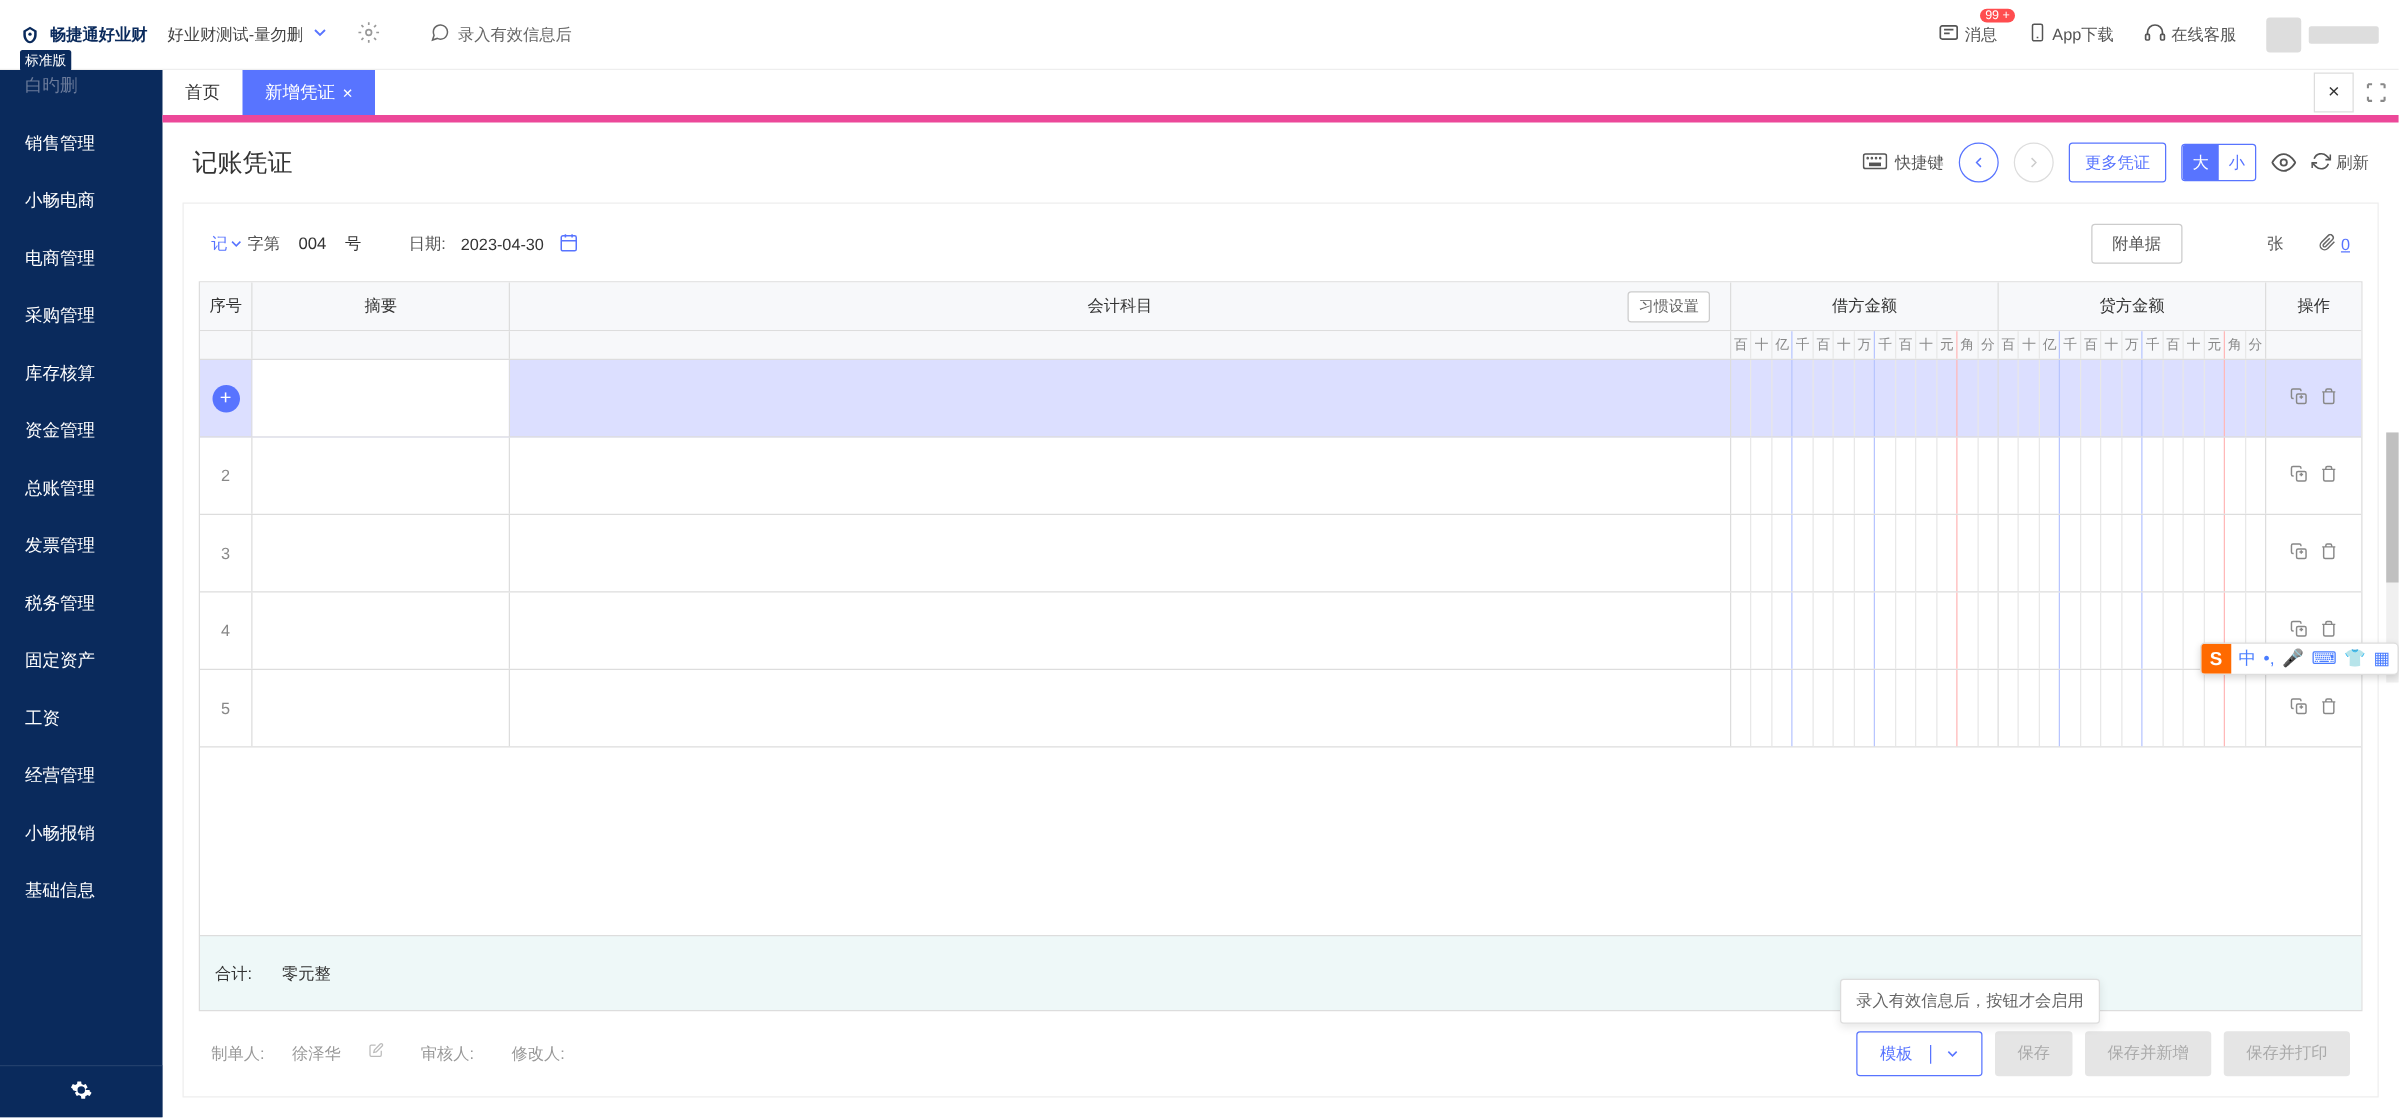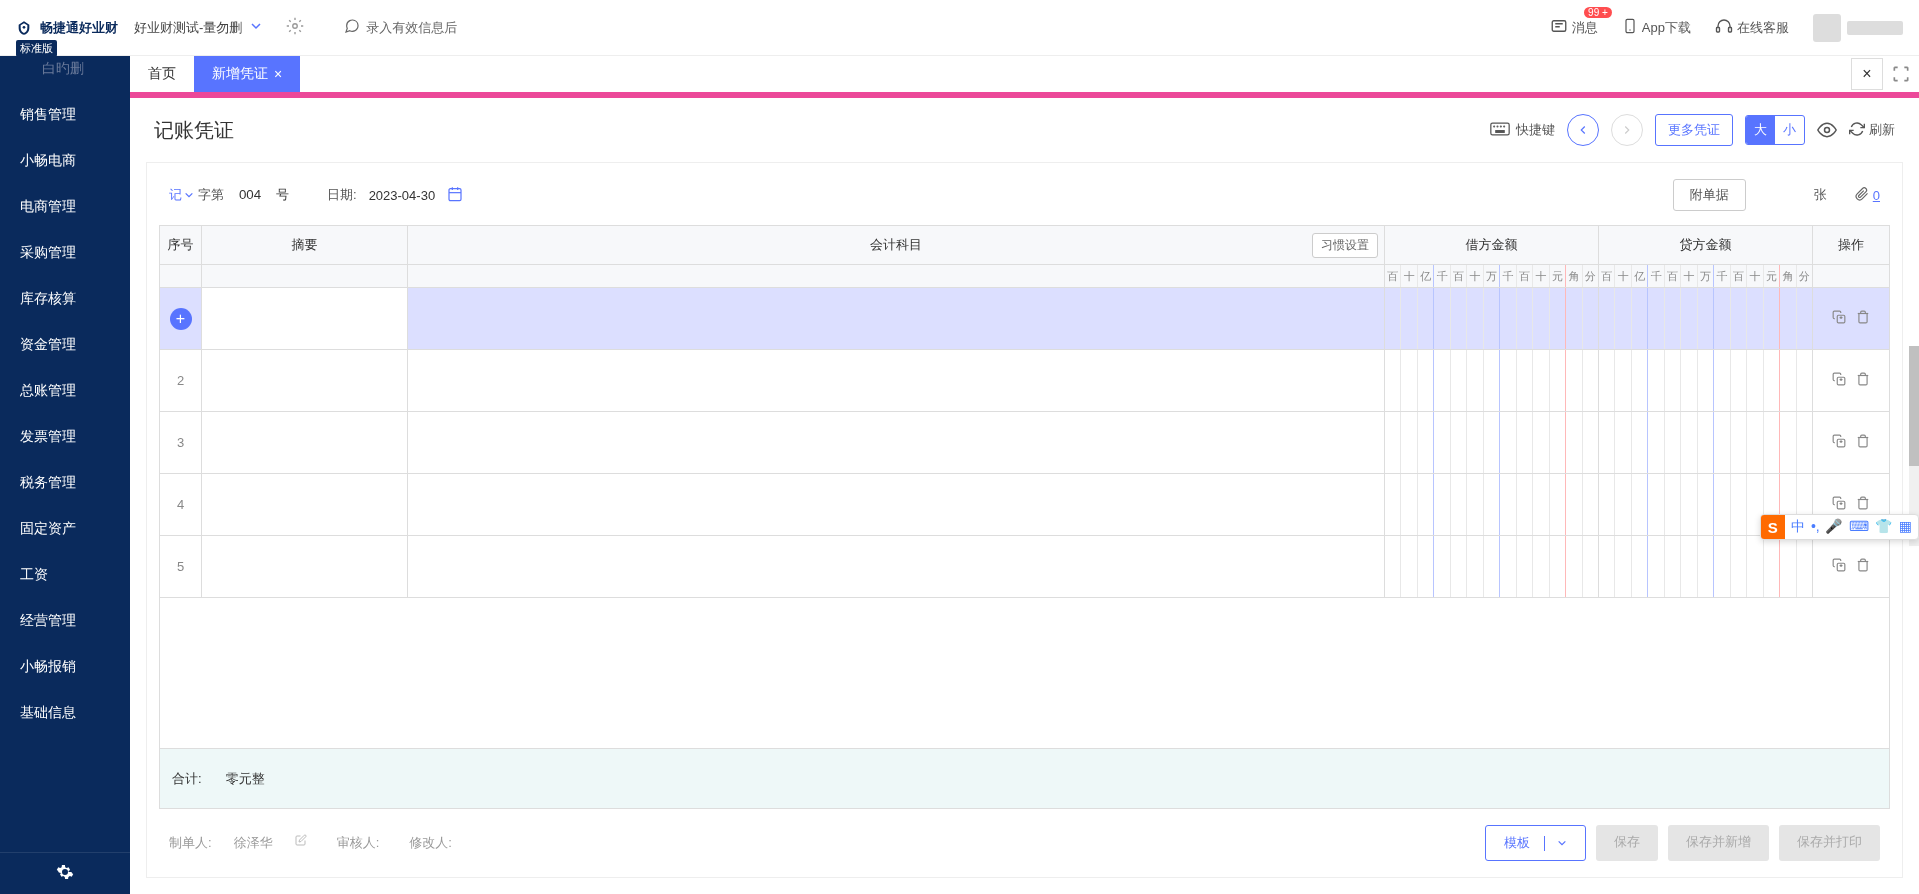--- a/index.html
+++ b/index.html
@@ -21,21 +21,21 @@
     .avatar-area { display: flex; align-items: center; gap: 6px; }
     .avatar { width: 28px; height: 28px; background: #ddd; border-radius: 3px; }
     .avatar-text { width: 56px; height: 14px; background: #ddd; border-radius: 2px; }
     
     
     .layout { display: flex; height: calc(100vh - 56px); }
     
     
     .sidebar { width: 130px; background: #0a2a5c; color: #fff; display: flex; flex-direction: column; overflow-y: auto; position: relative; }
     .sidebar-item { padding: 14px 20px; font-size: 14px; cursor: pointer; }
-    .sidebar-item.cut { padding-top: 4px; color: #6a7a9a; margin-left: 22px; }
+    .sidebar-item.cut { padding-top: 4px; color: #6a7a9a; }
     .sidebar-gear { margin-top: auto; text-align: center; padding: 10px 0; color: #fff; cursor: pointer; background: #0a2a5c; border-top: 1px solid rgba(255,255,255,0.1); }
     
     
     .main { flex: 1; display: flex; flex-direction: column; position: relative; }
     
     
     .tabs { display: flex; align-items: center; border-bottom: 6px solid #ec4899; height: 42px; }
     .tab { padding: 0 18px; height: 100%; display: flex; align-items: center; cursor: pointer; font-size: 14px; }
     .tab.active { background: #5874ff; color: #fff; }
     .tab-close { margin-left: 6px; }
@@ -70,21 +70,21 @@
     .clip-area { margin-left: 20px; color: #666; display: flex; align-items: center; gap: 4px; cursor: pointer; }
     .clip-count { color: #5874ff; text-decoration: underline; }
     
     
     .voucher-table { flex: 1; border: 1px solid #ddd; display: flex; flex-direction: column; }
     .vt-header { display: flex; background: #f7f8fa; border-bottom: 1px solid #ddd; }
     .vt-header2 { display: flex; background: #f7f8fa; border-bottom: 1px solid #ddd; font-size: 11px; color: #888; }
     .col-seq { width: 42px; border-right: 1px solid #ddd; display: flex; align-items: center; justify-content: center; }
     .col-summary { width: 206px; border-right: 1px solid #ddd; display: flex; align-items: center; justify-content: center; position: relative; }
     .col-account { flex: 1; border-right: 1px solid #ddd; display: flex; align-items: center; justify-content: center; position: relative; }
-    .habit-btn { position: absolute; right: 6px; border: 1px solid #ccc; padding: 3px 8px; border-radius: 3px; font-size: 12px; color: #666; cursor: pointer; background: #fff; }
+    .habit-btn { position: absolute; right: 16px; border: 1px solid #ccc; padding: 3px 8px; border-radius: 3px; font-size: 12px; color: #666; cursor: pointer; background: #fff; }
     .col-debit, .col-credit { width: 214px; border-right: 1px solid #ddd; display: flex; align-items: center; justify-content: center; }
     .col-ops { width: 76px; display: flex; align-items: center; justify-content: center; }
     .vt-header > div { height: 38px; }
     .digit-cols { display: flex; width: 214px; border-right: 1px solid #ddd; height: 22px; }
     .digit { flex: 1; border-right: 1px solid #e8e8e8; text-align: center; line-height: 22px; }
     .digit.blue { border-right: 1px solid #b8c5ff; }
     .digit.red { border-right: 1px solid #ffb8b8; }
     .digit:last-child { border-right: none; }
     
     .vt-body { flex: 1; overflow-y: auto; position: relative; }
@@ -628,20 +628,21 @@
                 <path d="M18.5 2.5a2.121 2.121 0 013 3L12 15l-4 1 1-4 9.5-9.5z"></path>
               </svg></span>
         </div>
         <div class="vf-item">
             <span>审核人:</span>
           </div>
         <div class="vf-item">
             <span>修改人:</span>
           </div>
         <div class="footer-btns">
+          <div class="tooltip">录入有效信息后，按钮才会启用</div>
           <div class="btn btn-template">
             <span>模板</span>
             <span class="btn-arrow"><svg width="10" height="10" viewBox="0 0 12 12">
                   <path d="M2 4l4 4 4-4" stroke="#5874ff" fill="none" stroke-width="1.5"></path>
                 </svg></span>
           </div>
           <div class="btn btn-disabled">保存</div>
           <div class="btn btn-disabled">保存并新增</div>
           <div class="btn btn-disabled">保存并打印</div>
         </div>

